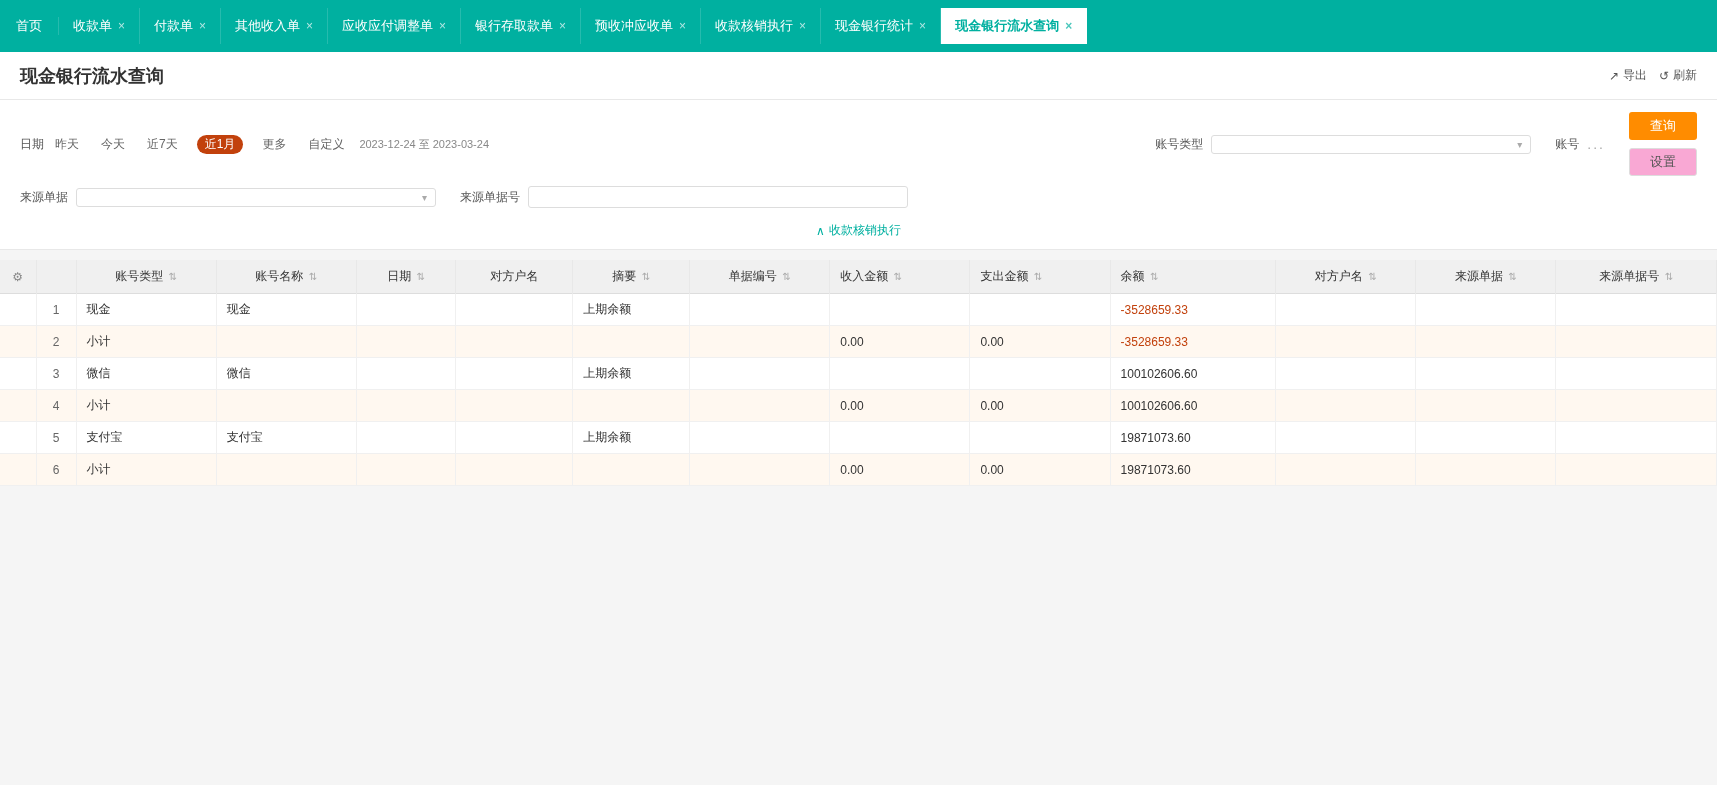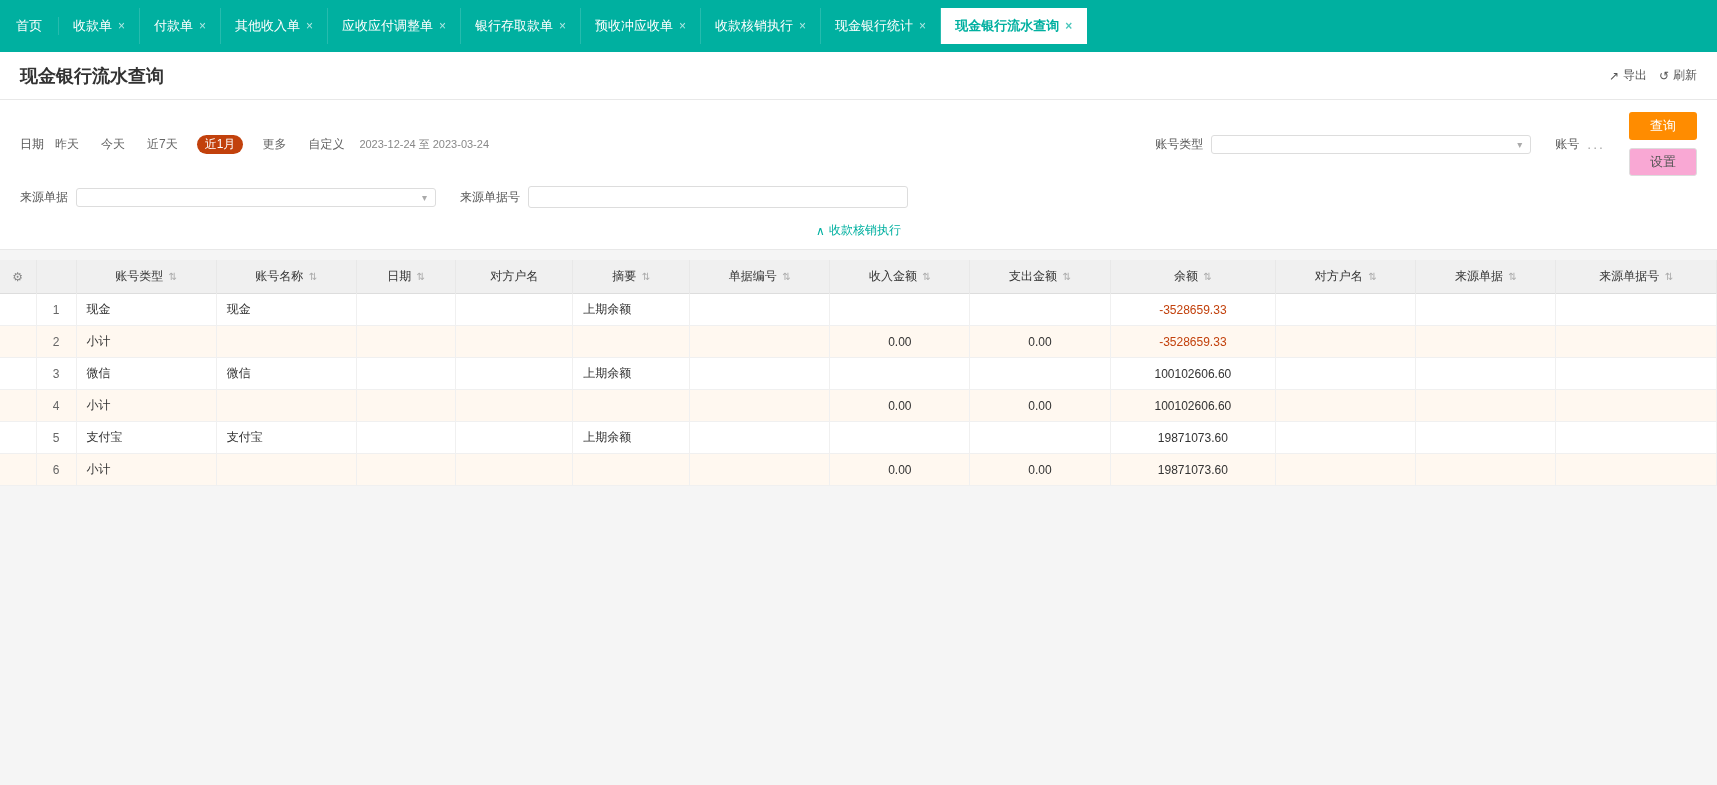--- a/index.html
+++ b/index.html
@@ -210,21 +210,21 @@
     tbody tr.subtotal-row { background: #fff8f0; }
     tbody td {
       padding: 7px 10px;
       color: #333;
       white-space: nowrap;
       border-right: 1px solid #f0f0f0;
     }
     .col-num { width: 40px; text-align: center; color: #666; }
     .col-settings { width: 36px; text-align: center; }
     .settings-icon { color: #888; cursor: pointer; }
-    .text-right { text-align: center; }
+    .text-right { text-align: left; }
     .negative-val { color: #c2410c; }
   </style>
 </head>
 <body>
 
 <nav class="top-nav">
   <div class="nav-home">首页</div>
   <div id="nav-items-container" style="display: flex;">
       <div class="nav-item">收款单 <span class="close-btn">×</span></div>
       <div class="nav-item">付款单 <span class="close-btn">×</span></div>

